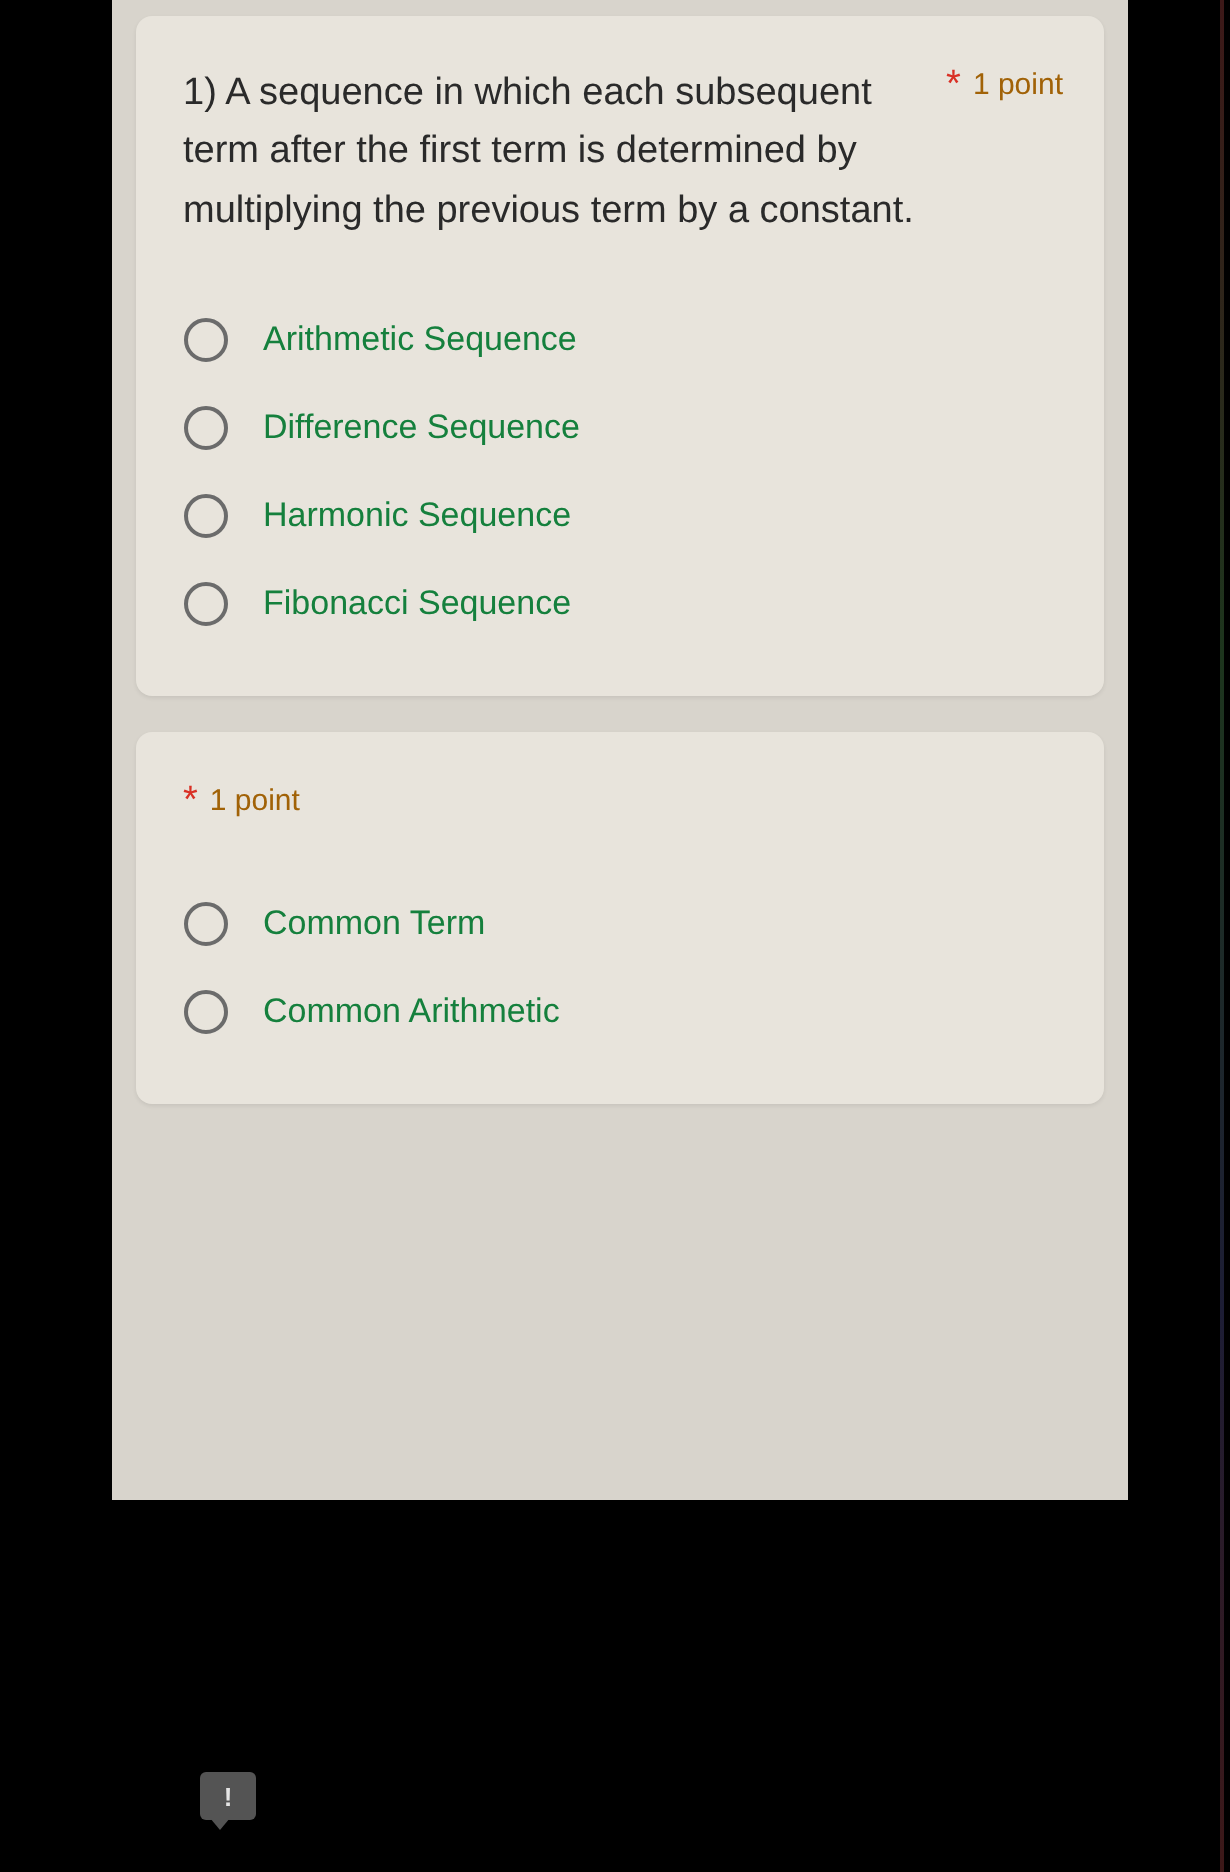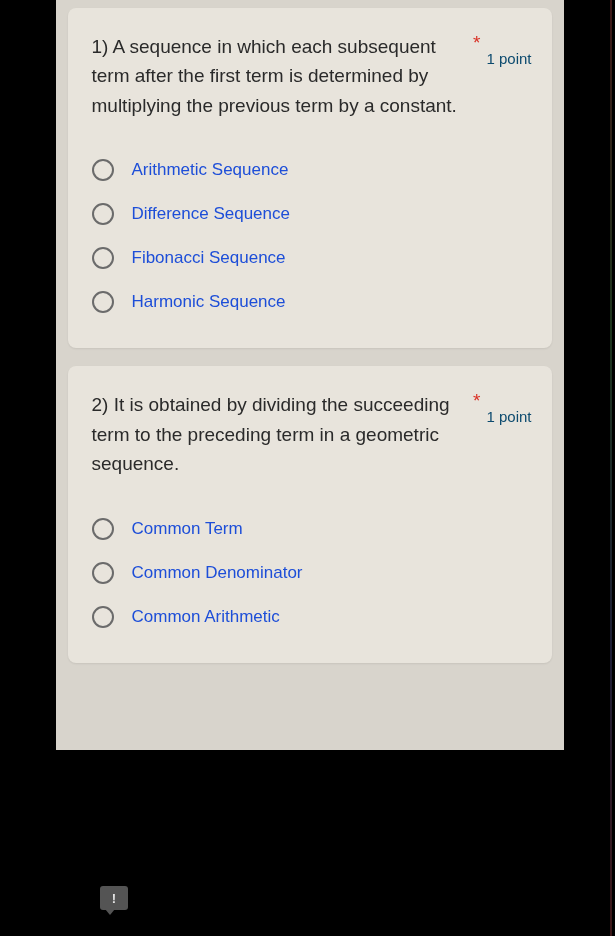--- a/index.html
+++ b/index.html
@@ -43,41 +43,41 @@
       flex: 1;
       padding-right: 6px;
     }
     .required-mark {
       color: #d93025;
       font-size: 19px;
       margin-right: 6px;
     }
     .points-text {
       font-size: 15px;
-      color: #0c4a6e;
+      color: #a16207;
       white-space: nowrap;
-      margin-top: 18px;
+      margin-top: 2px;
     }
     .option-row {
       display: flex;
       align-items: center;
       padding: 11px 0;
       cursor: pointer;
     }
     .radio-outer {
       width: 22px;
       height: 22px;
       border: 2.5px solid #6b6b6b;
       border-radius: 50%;
       margin-right: 18px;
       flex-shrink: 0;
     }
     .option-label {
       font-size: 17px;
-      color: #1d4ed8;
+      color: #15803d;
     }
     .feedback-badge {
       position: absolute;
       bottom: 26px;
       left: 100px;
       width: 28px;
       height: 24px;
       background: #545454;
       border-radius: 3px;
       display: flex;
@@ -126,43 +126,36 @@
     <div class="option-row">
       <div class="radio-outer"></div>
       <span class="option-label">Arithmetic Sequence</span>
     </div>
     <div class="option-row">
       <div class="radio-outer"></div>
       <span class="option-label">Difference Sequence</span>
     </div>
     <div class="option-row">
       <div class="radio-outer"></div>
-      <span class="option-label">Fibonacci Sequence</span>
+      <span class="option-label">Harmonic Sequence</span>
     </div>
     <div class="option-row">
       <div class="radio-outer"></div>
-      <span class="option-label">Harmonic Sequence</span>
+      <span class="option-label">Fibonacci Sequence</span>
     </div>
   </div>
 
   <div class="question-card">
     <div class="question-header">
-      <div class="question-text">
-        <span>2) It is obtained by dividing the succeeding term to the preceding term in a geometric sequence.</span>
-      </div>
       <span class="required-mark">*</span>
       <span class="points-text">1 point</span>
     </div>
     <div class="option-row">
       <div class="radio-outer"></div>
       <span class="option-label">Common Term</span>
-    </div>
-    <div class="option-row">
-      <div class="radio-outer"></div>
-      <span class="option-label">Common Denominator</span>
     </div>
     <div class="option-row">
       <div class="radio-outer"></div>
       <span class="option-label">Common Arithmetic</span>
     </div>
   </div>
 
 </div>
 
 <div class="feedback-badge">

